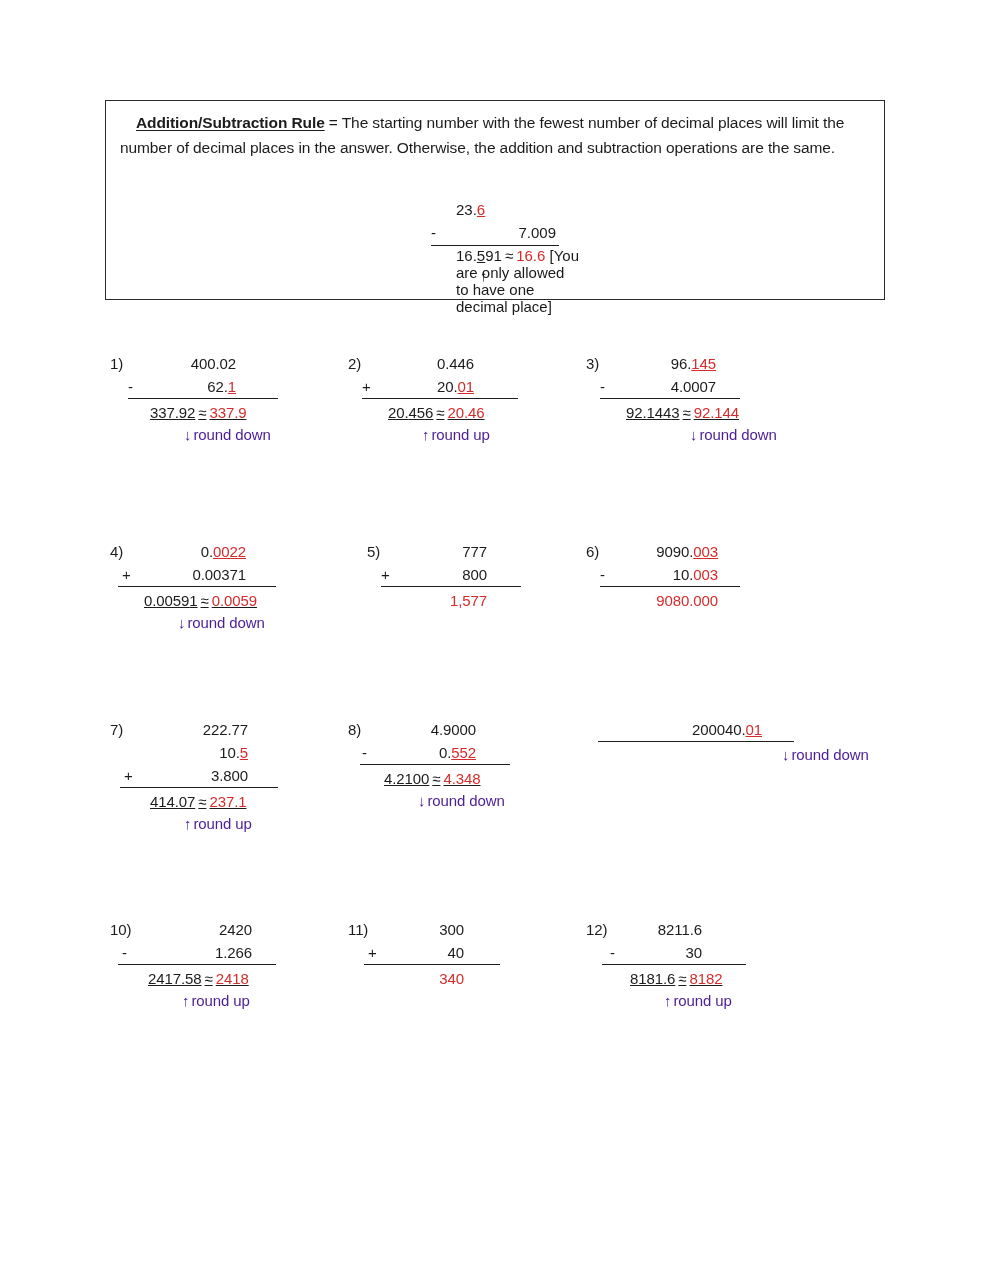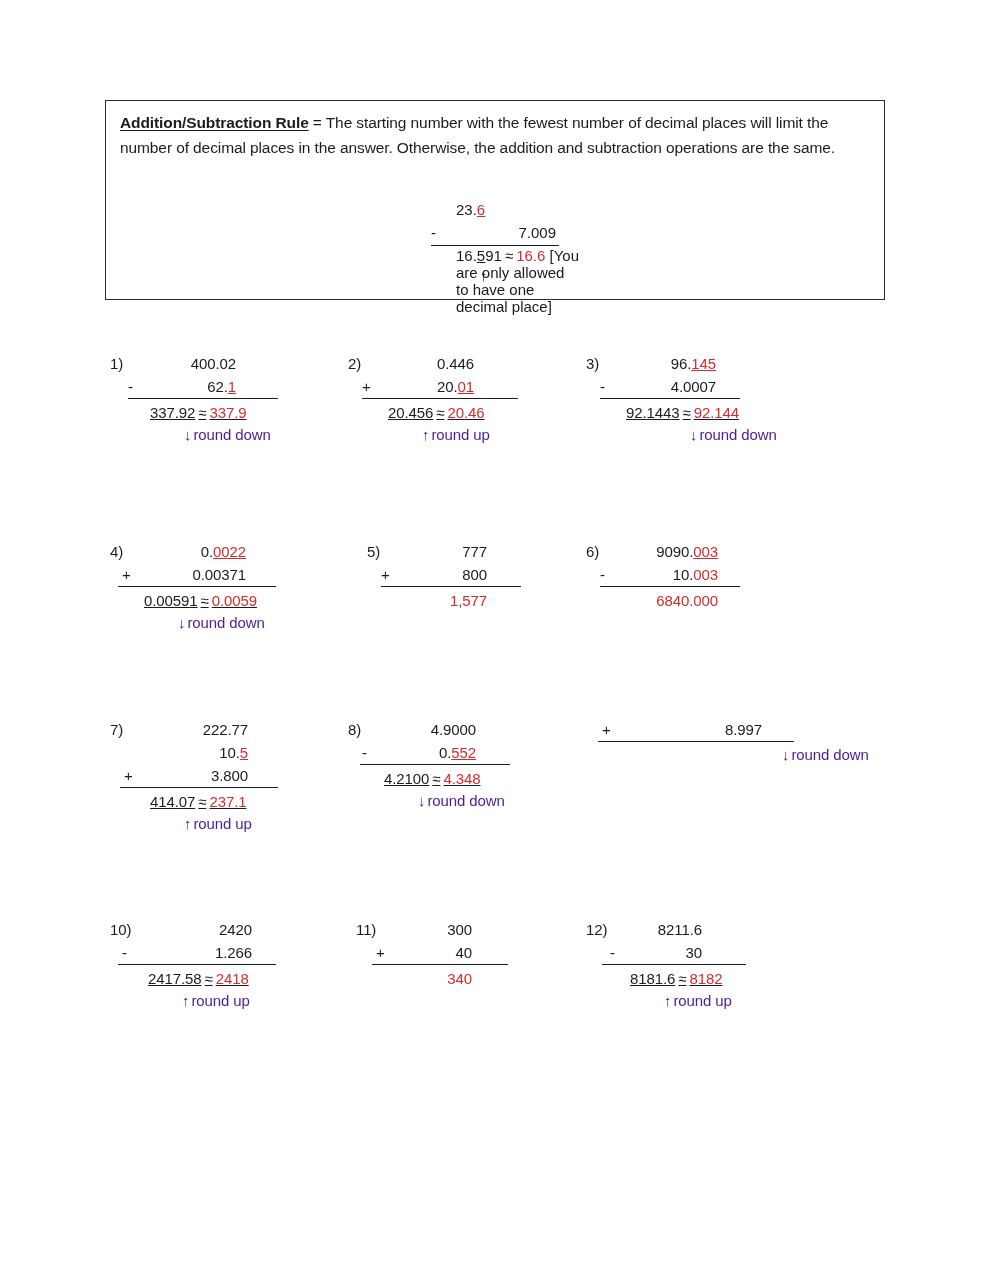--- a/index.html
+++ b/index.html
@@ -40,20 +40,21 @@
     width: 752px;
     font-size: 15.5px;
     line-height: 25px;
     color: #1c1c1c;
     letter-spacing: -0.1px;
   }
   .rule-term {
     font-weight: bold;
     text-decoration: underline;
     text-underline-offset: 2px;
+    margin-left: 16px;
   }
 
   
   .mathblock {
     position: absolute;
     font-size: 15px;
     color: #1c1c1c;
     white-space: nowrap;
     letter-spacing: -0.1px;
   }
@@ -190,21 +191,21 @@
           <div style="position:absolute;left:14px;width:140px;border-bottom:1.4px solid #1c1c1c"></div>
         </div>
         <div class="mrow"><span class="op" style="width:34px">&nbsp;</span><span class="num red" style="width:86px">1,577</span></div>
       </div>
       <div class="mathblock" style="left: 586px; top: 540px;">
         <div class="mrow"><span class="op" style="width:34px">6)</span><span class="num" style="width:98px"><span class="">9090.</span><span class="ul-red">003</span></span></div>
         <div class="mrow"><span class="op" style="width:14px">&nbsp;</span><span class="op" style="width:20px">-</span><span class="num" style="width:98px"><span class="">10.</span><span class="red">003</span></span></div>
         <div style="position:relative;height:3px">
           <div style="position:absolute;left:14px;width:140px;border-bottom:1.4px solid #1c1c1c"></div>
         </div>
-        <div class="mrow"><span class="op" style="width:34px">&nbsp;</span><span class="num red" style="width:98px">6840.000</span></div>
+        <div class="mrow"><span class="op" style="width:34px">&nbsp;</span><span class="num red" style="width:98px">9080.000</span></div>
       </div>
       <div class="mathblock" style="left: 110px; top: 718px;">
         <div class="mrow"><span class="op" style="width:34px">7)</span><span class="num" style="width:104px"><span class="">222.77</span></span></div>
         <div class="mrow"><span class="op" style="width:34px">&nbsp;</span><span class="num" style="width:104px"><span class="">10.</span><span class="ul-red">5</span></span></div>
         <div class="mrow"><span class="op" style="width:14px">&nbsp;</span><span class="op" style="width:20px">+</span><span class="num" style="width:104px"><span class="">3.800</span></span></div>
         <div style="position:relative;height:3px">
           <div style="position:absolute;left:10px;width:158px;border-bottom:1.4px solid #1c1c1c"></div>
         </div>
         <div class="mrow"><span class="op" style="width:40px">&nbsp;</span><span><span class="">414.</span><span class="ul">0</span><span class="">7</span></span><span class="approx">≈</span><span class="red">237.1</span></div>
         <div class="roundline"><span class="op" style="width:74px">&nbsp;</span><span class="arrow">↑</span><span>round up</span></div>
@@ -212,36 +213,36 @@
       <div class="mathblock" style="left: 348px; top: 718px;">
         <div class="mrow"><span class="op" style="width:30px">8)</span><span class="num" style="width:98px"><span class="">4.9000</span></span></div>
         <div class="mrow"><span class="op" style="width:14px">&nbsp;</span><span class="op" style="width:16px">-</span><span class="num" style="width:98px"><span class="">0.</span><span class="ul-red">552</span></span></div>
         <div style="position:relative;height:3px">
           <div style="position:absolute;left:12px;width:150px;border-bottom:1.4px solid #1c1c1c"></div>
         </div>
         <div class="mrow"><span class="op" style="width:36px">&nbsp;</span><span><span class="">4.</span><span class="ul">210</span><span class="">0</span></span><span class="approx">≈</span><span class="red">4.348</span></div>
         <div class="roundline"><span class="op" style="width:70px">&nbsp;</span><span class="arrow">↓</span><span>round down</span></div>
       </div>
       <div class="mathblock" style="left: 586px; top: 718px;">
-        <div class="mrow"><span class="op" style="width:16px">&nbsp;</span><span class="op" style="width:30px">+</span><span class="num" style="width:130px"><span class="">8.997</span></span></div>
+        <div class="mrow"><span class="op" style="width:46px">&nbsp;</span><span class="num" style="width:130px"><span class="">200040.</span><span class="ul-red">01</span></span></div>
         <div style="position:relative;height:3px">
           <div style="position:absolute;left:12px;width:196px;border-bottom:1.4px solid #1c1c1c"></div>
         </div>
         <div class="roundline"><span class="op" style="width:196px">&nbsp;</span><span class="arrow">↓</span><span>round down</span></div>
       </div>
       <div class="mathblock" style="left: 110px; top: 918px;">
         <div class="mrow"><span class="op" style="width:32px">10)</span><span class="num" style="width:110px"><span class="">2420</span></span></div>
         <div class="mrow"><span class="op" style="width:12px">&nbsp;</span><span class="op" style="width:20px">-</span><span class="num" style="width:110px"><span class="">1.266</span></span></div>
         <div style="position:relative;height:3px">
           <div style="position:absolute;left:8px;width:158px;border-bottom:1.4px solid #1c1c1c"></div>
         </div>
         <div class="mrow"><span class="op" style="width:38px">&nbsp;</span><span><span class="">2417</span><span class="ul">.</span><span class="">58</span></span><span class="approx">≈</span><span class="red">2418</span></div>
         <div class="roundline"><span class="op" style="width:72px">&nbsp;</span><span class="arrow">↑</span><span>round up</span></div>
       </div>
-      <div class="mathblock" style="left: 356px; top: 918px;">
+      <div class="mathblock" style="left: 348px; top: 918px;">
         <div class="mrow"><span class="op" style="width:38px">11)</span><span class="num" style="width:78px"><span class="">300</span></span></div>
         <div class="mrow"><span class="op" style="width:20px">&nbsp;</span><span class="op" style="width:18px">+</span><span class="num" style="width:78px"><span class="">40</span></span></div>
         <div style="position:relative;height:3px">
           <div style="position:absolute;left:16px;width:136px;border-bottom:1.4px solid #1c1c1c"></div>
         </div>
         <div class="mrow"><span class="op" style="width:38px">&nbsp;</span><span class="num red" style="width:78px">340</span></div>
       </div>
       <div class="mathblock" style="left: 586px; top: 918px;">
         <div class="mrow"><span class="op" style="width:38px">12)</span><span class="num" style="width:78px"><span class="">8211.6</span></span></div>
         <div class="mrow"><span class="op" style="width:24px">&nbsp;</span><span class="op" style="width:14px">-</span><span class="num" style="width:78px"><span class="">30</span></span></div>

